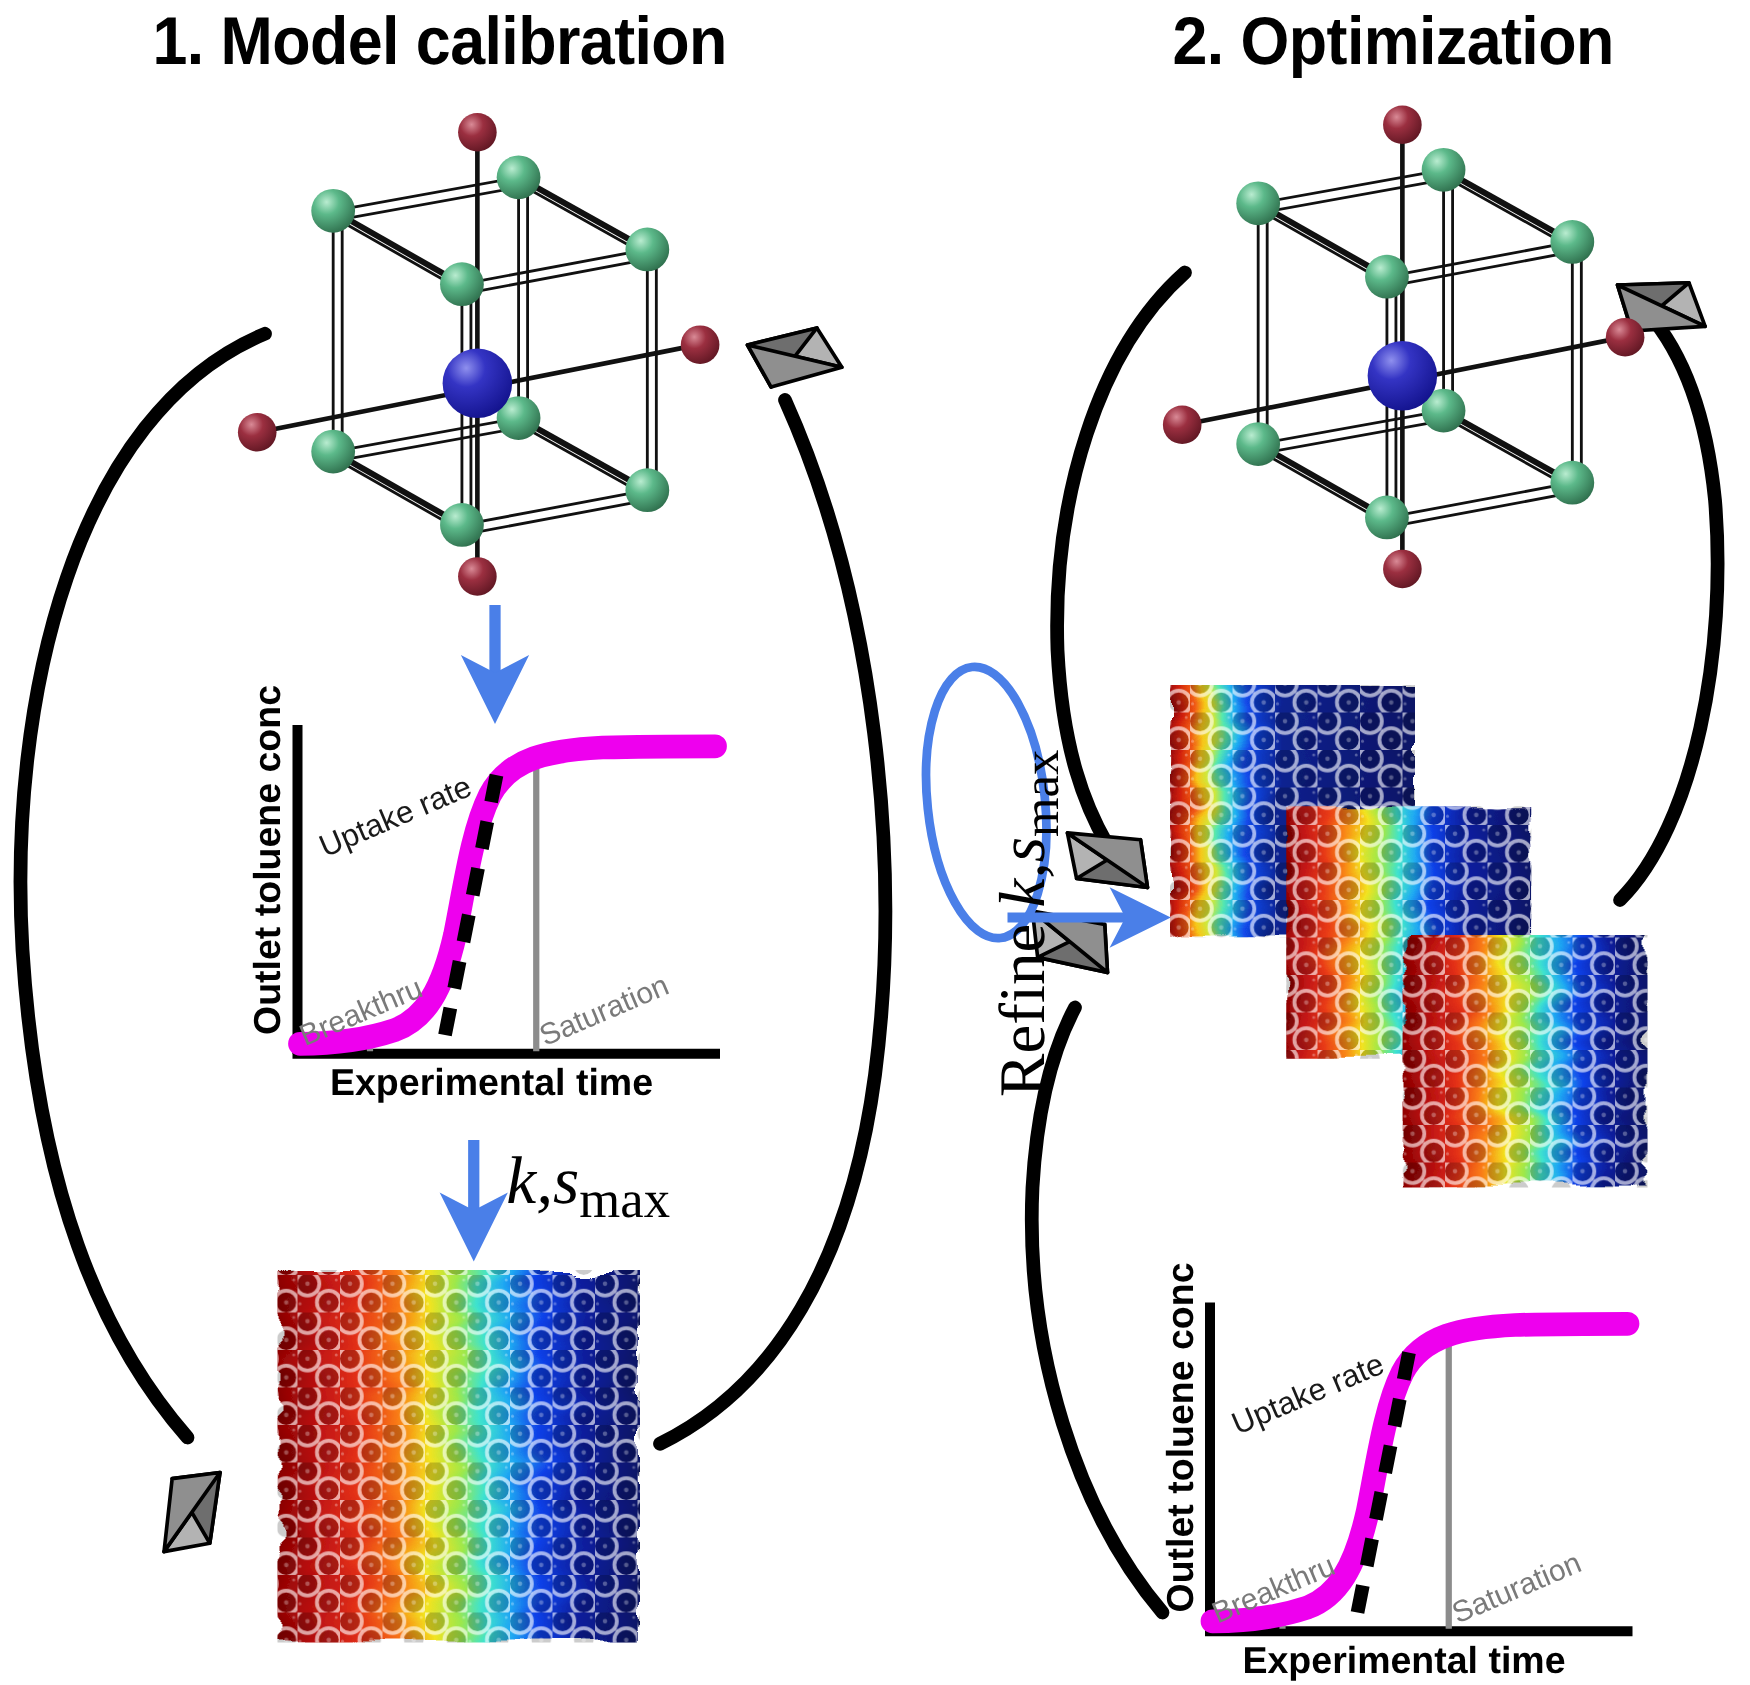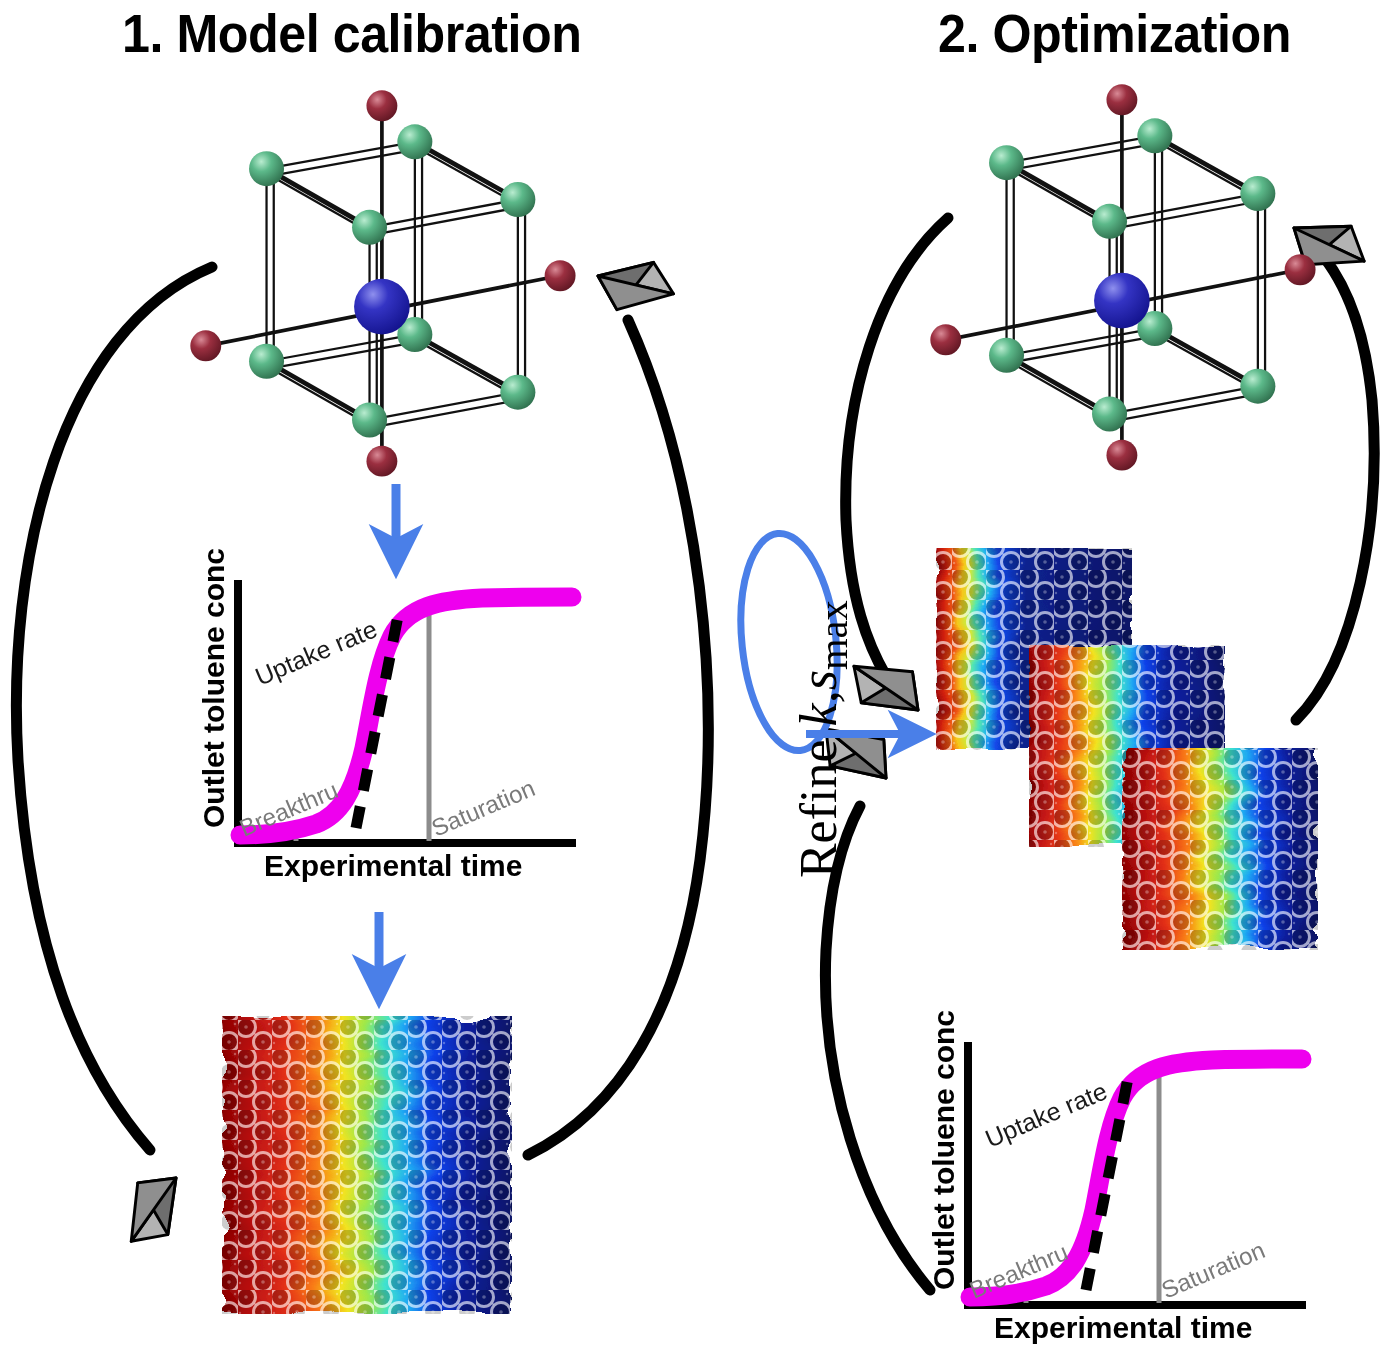--- a/index.html
+++ b/index.html
@@ -359,14 +359,17 @@
   <svg class="layer" viewBox="0 0 1400 1348">
     <ellipse cx="789" cy="642" rx="47" ry="109" transform="rotate(-6 789 642)" fill="none" stroke="#4a7fe8" stroke-width="7"></ellipse>
   </svg>
 
   <div id="refine-group">
     <div class="refine-text">
       <span>Refine </span><span class="ital">k</span><span class="ital">,</span><span class="ital">s</span><span class="sub">max</span>
     </div>
   </div>
 
+  <div class="ksmax-inline">
+    <span class="ital">k</span><span class="ital">,</span><span class="ital">s</span><span class="sub">max</span>
+  </div>
 
 </div>
 
 </body></html>

